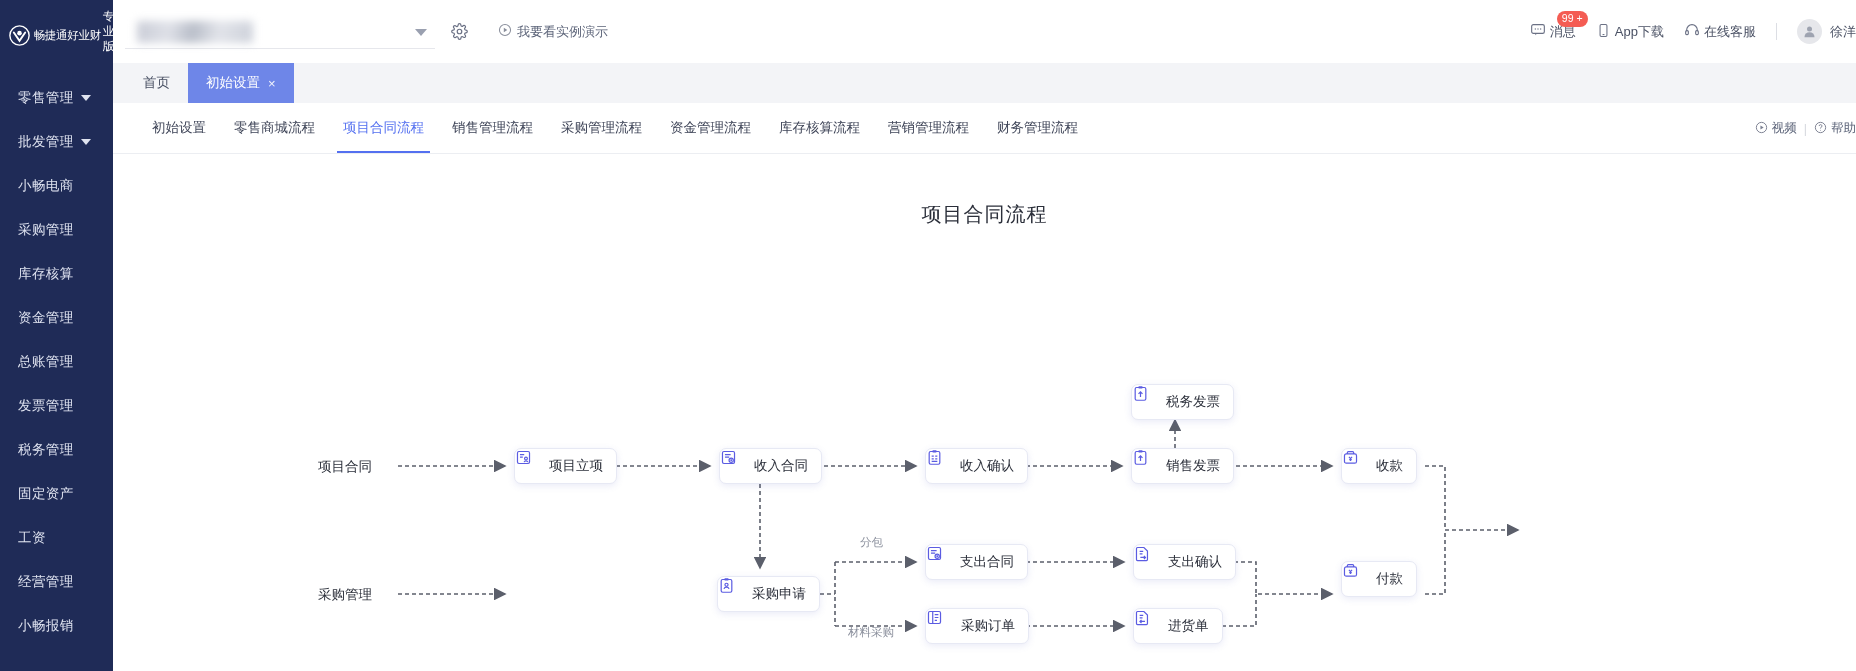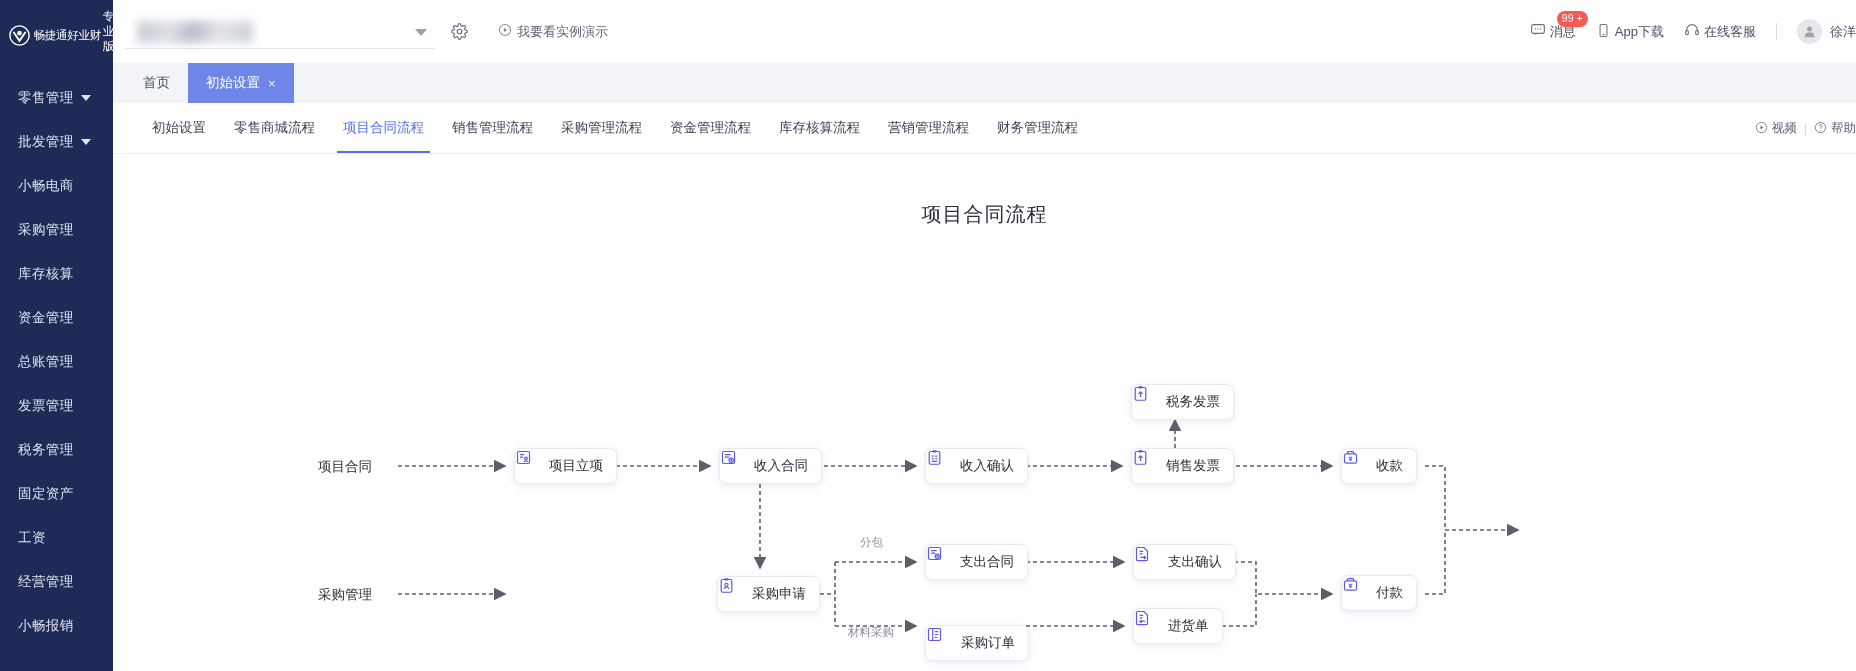--- a/index.html
+++ b/index.html
@@ -498,21 +498,21 @@
           <span class="ico">
             <svg width="17" height="17" viewBox="0 0 24 24" fill="none" stroke="#5b5ce2" stroke-width="1.7">
               <path d="M5 3.5h9l5 5v12a1.5 1.5 0 0 1-1.5 1.5H5A1.5 1.5 0 0 1 3.5 20.5V5A1.5 1.5 0 0 1 5 3.5z"></path>
               <path d="M8 9h5 M8 12.5h4"></path>
               <path d="M9 17.5h7 M14 15.3l2.2 2.2-2.2 2.2"></path>
             </svg>
           </span>
           <span class="lbl">支出确认</span>
         </div>
 
-        <div class="node" style="left:1228px; top:472px;">
+        <div class="node" style="left:1228px; top:458px;">
           <span class="ico">
             <svg width="17" height="17" viewBox="0 0 24 24" fill="none" stroke="#5b5ce2" stroke-width="1.7">
               <rect x="3.5" y="7" width="17" height="13" rx="2.5"></rect>
               <path d="M7.5 7V5.2a1.6 1.6 0 0 1 1.6-1.6h5.8A1.6 1.6 0 0 1 16.5 5.2V7"></path>
               <path d="M9.8 11.2 12 13.6l2.2-2.4 M12 13.6v3.4 M10.2 15h3.6"></path>
             </svg>
           </span>
           <span class="lbl">付款</span>
         </div>
 
@@ -521,21 +521,21 @@
             <svg width="17" height="17" viewBox="0 0 24 24" fill="none" stroke="#5b5ce2" stroke-width="1.7">
               <rect x="4.5" y="3.5" width="15" height="18" rx="2"></rect>
               <rect x="9" y="1.8" width="6" height="3.2" rx="1" fill="#5b5ce2" stroke="none"></rect>
               <circle cx="12" cy="11" r="2.2"></circle>
               <path d="M8.4 16.8a3.8 3.8 0 0 1 7.2 0"></path>
             </svg>
           </span>
           <span class="lbl">采购申请</span>
         </div>
 
-        <div class="node" style="left:812px; top:522px;padding-left:11px;">
+        <div class="node" style="left:812px; top:505px;padding-left:11px;">
           <span class="ico">
             <svg width="17" height="17" viewBox="0 0 24 24" fill="none" stroke="#5b5ce2" stroke-width="1.7">
               <rect x="3.5" y="3.5" width="17" height="17" rx="2"></rect>
               <path d="M9.5 3.5v17"></path>
               <path d="M12.3 8h5.2 M12.3 12h5.2 M12.3 16h3.2"></path>
             </svg>
           </span>
           <span class="lbl">采购订单</span>
         </div>
 

